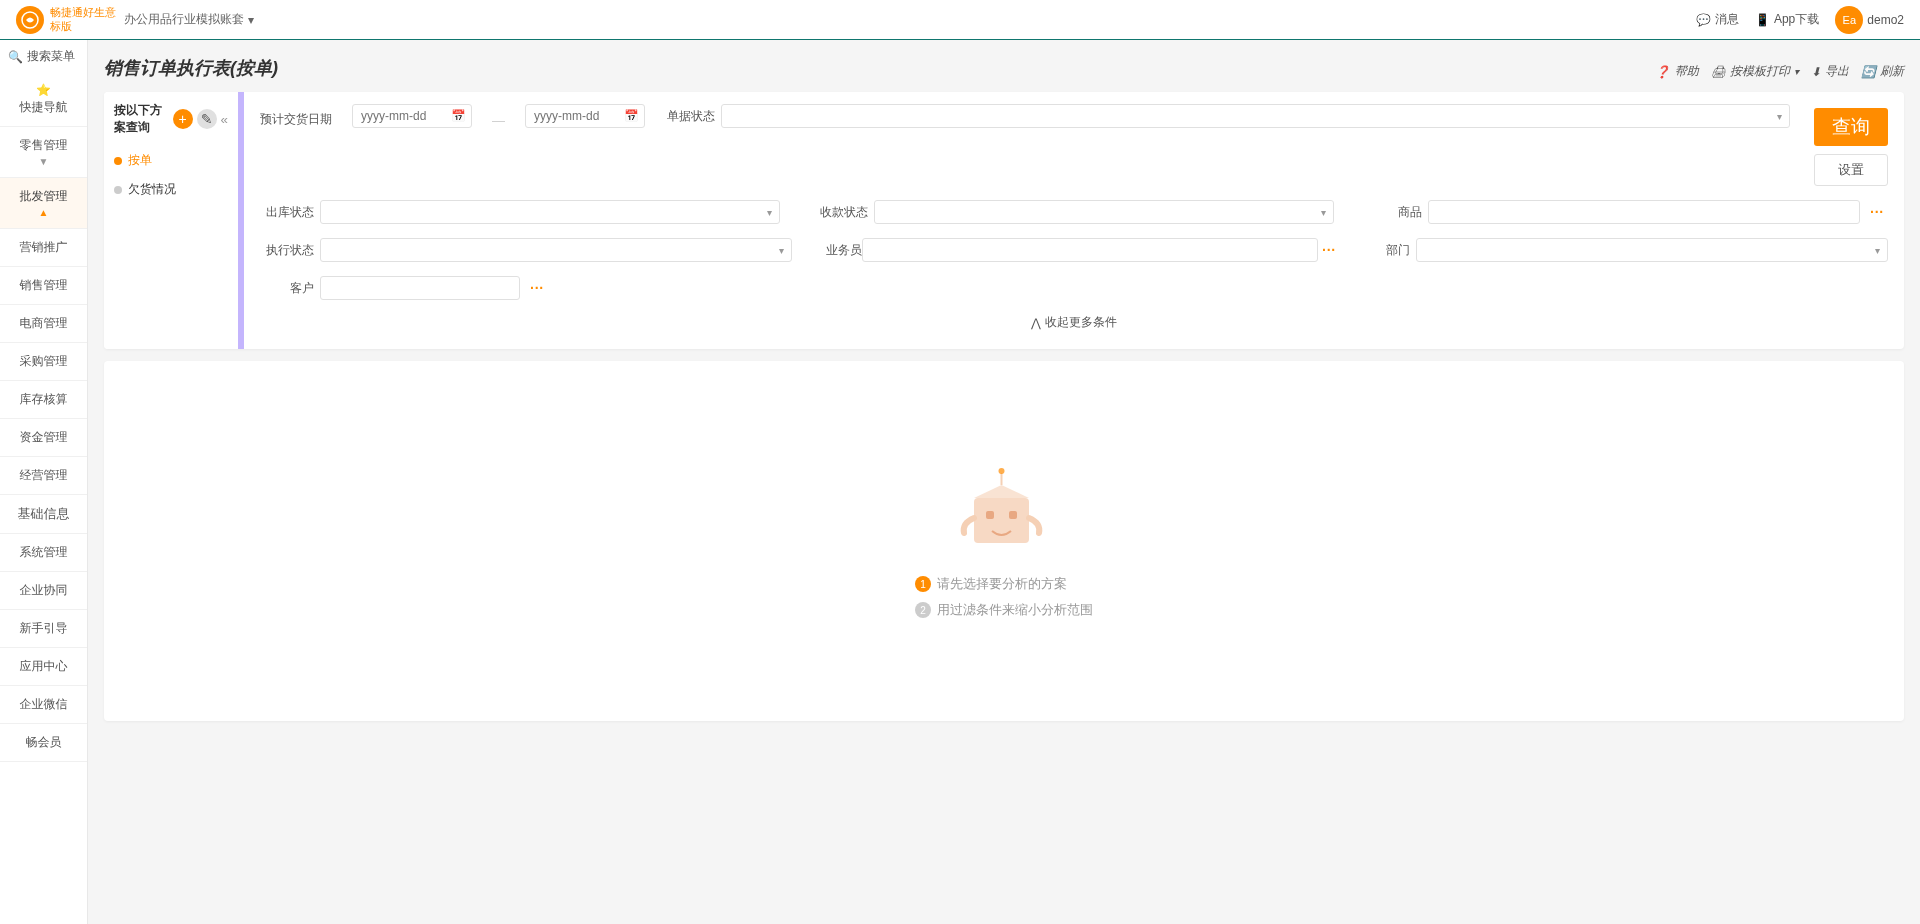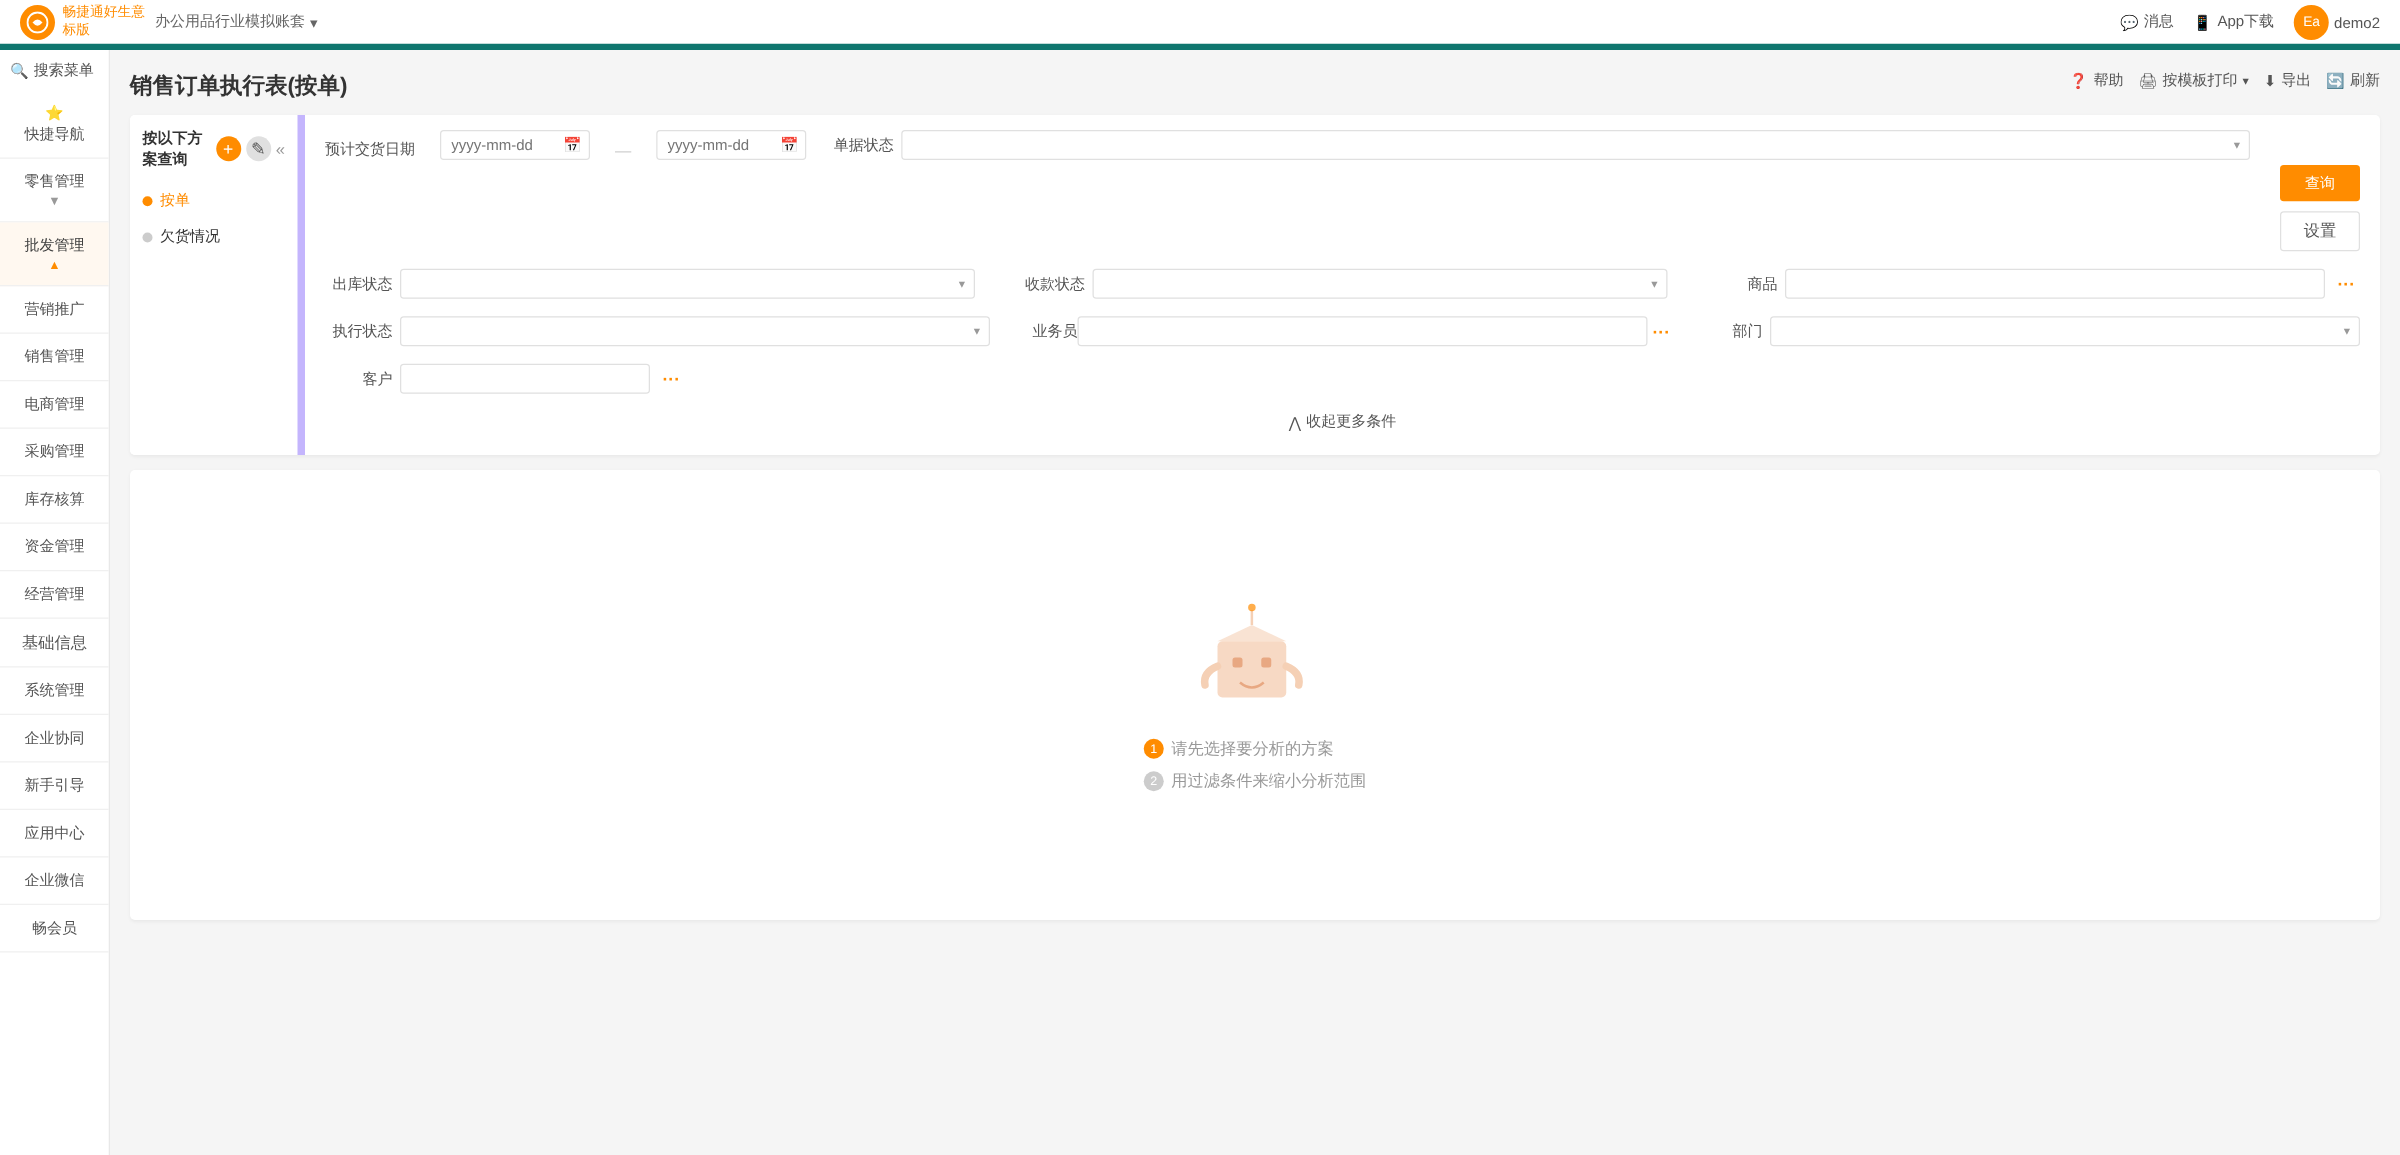--- a/index.html
+++ b/index.html
@@ -6,21 +6,21 @@
     body { font-family: 'Microsoft YaHei', Arial, sans-serif; font-size: 13px; background: #f5f5f5; color: #333; display: flex; flex-direction: column; height: 100vh; overflow: hidden; }
 
     
     .top-header {
       height: 40px;
       background: #fff;
       display: flex;
       align-items: center;
       justify-content: space-between;
       padding: 0 16px;
-      border-bottom: 5px solid #0f766e;
+      border-bottom: 1px solid #0f766e;
       flex-shrink: 0;
     }
     .top-header-left {
       display: flex;
       align-items: center;
       gap: 8px;
     }
     .logo-area {
       display: flex;
       align-items: center;
@@ -127,23 +127,24 @@
     .page-content {
       flex: 1;
       overflow-y: auto;
       padding: 16px;
       background: #f5f5f5;
     }
 
     
     .page-header {
       display: flex;
-      align-items: flex-start;
+      align-items: flex-end;
       justify-content: space-between;
       margin-bottom: 12px;
+      font-style: italic;
     }
     .page-title {
       font-size: 18px;
       font-weight: bold;
       color: #333;
     }
     .page-actions {
       display: flex;
       align-items: center;
       gap: 12px;
@@ -334,24 +335,23 @@
       gap: 8px;
       margin-left: 8px;
       margin-top: 4px;
     }
     .btn-query {
       background: #ff8c00;
       color: white;
       border: none;
       border-radius: 3px;
       padding: 6px 18px;
-      font-size: 12px;
+      font-size: 19px;
       cursor: pointer;
       white-space: nowrap;
-      margin-top: 24px;
     }
     .btn-settings {
       background: #fff;
       color: #555;
       border: 1px solid #e0e0e0;
       border-radius: 3px;
       padding: 6px 18px;
       font-size: 13px;
       cursor: pointer;
       white-space: nowrap;

